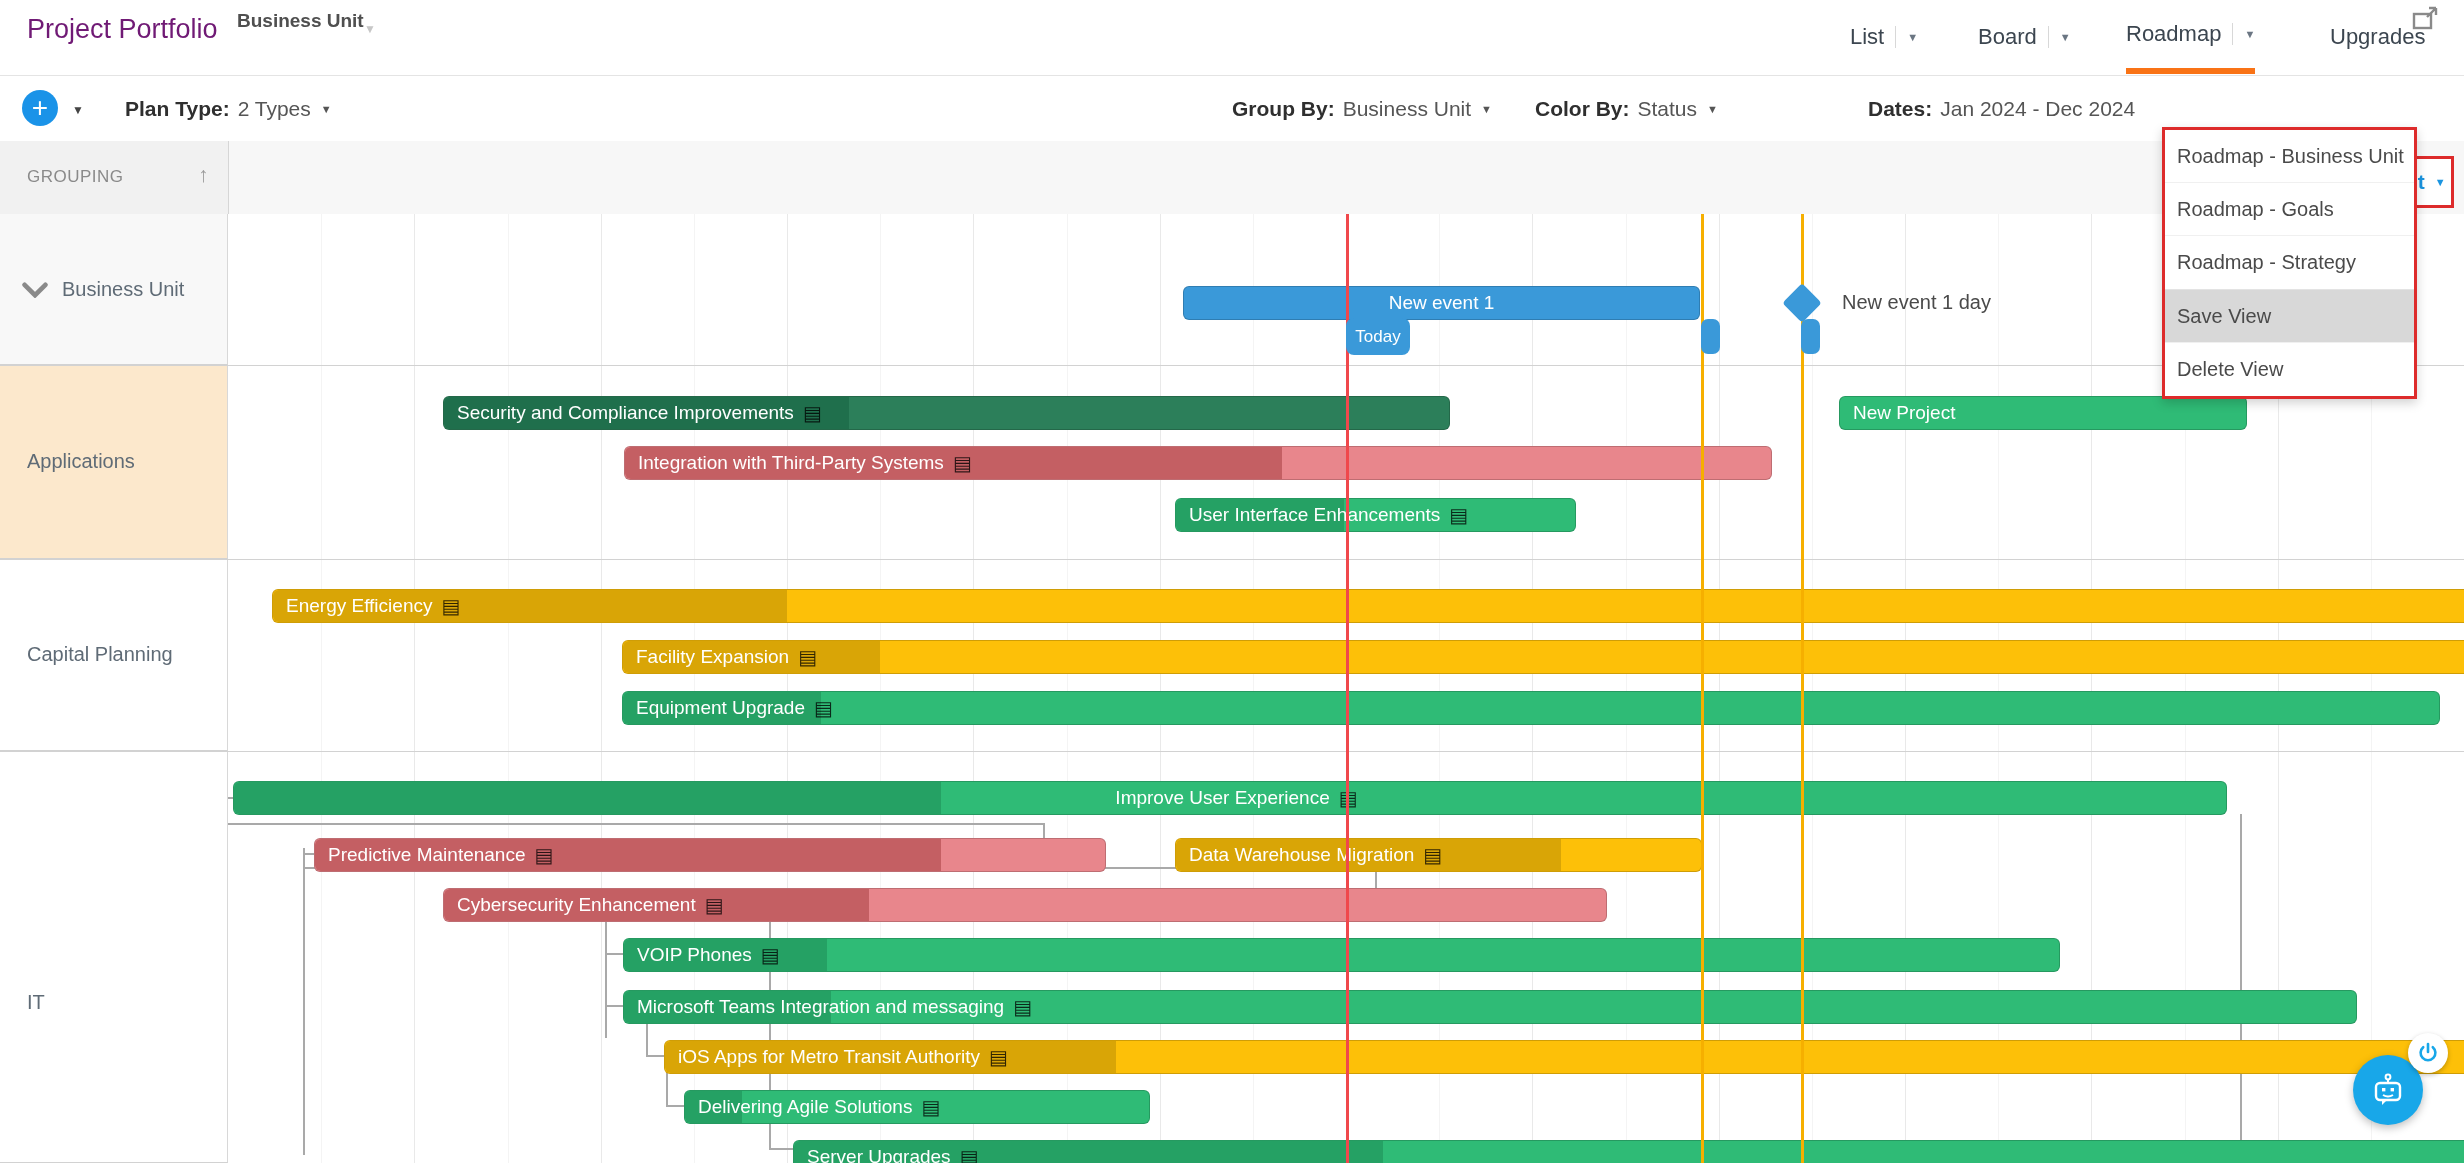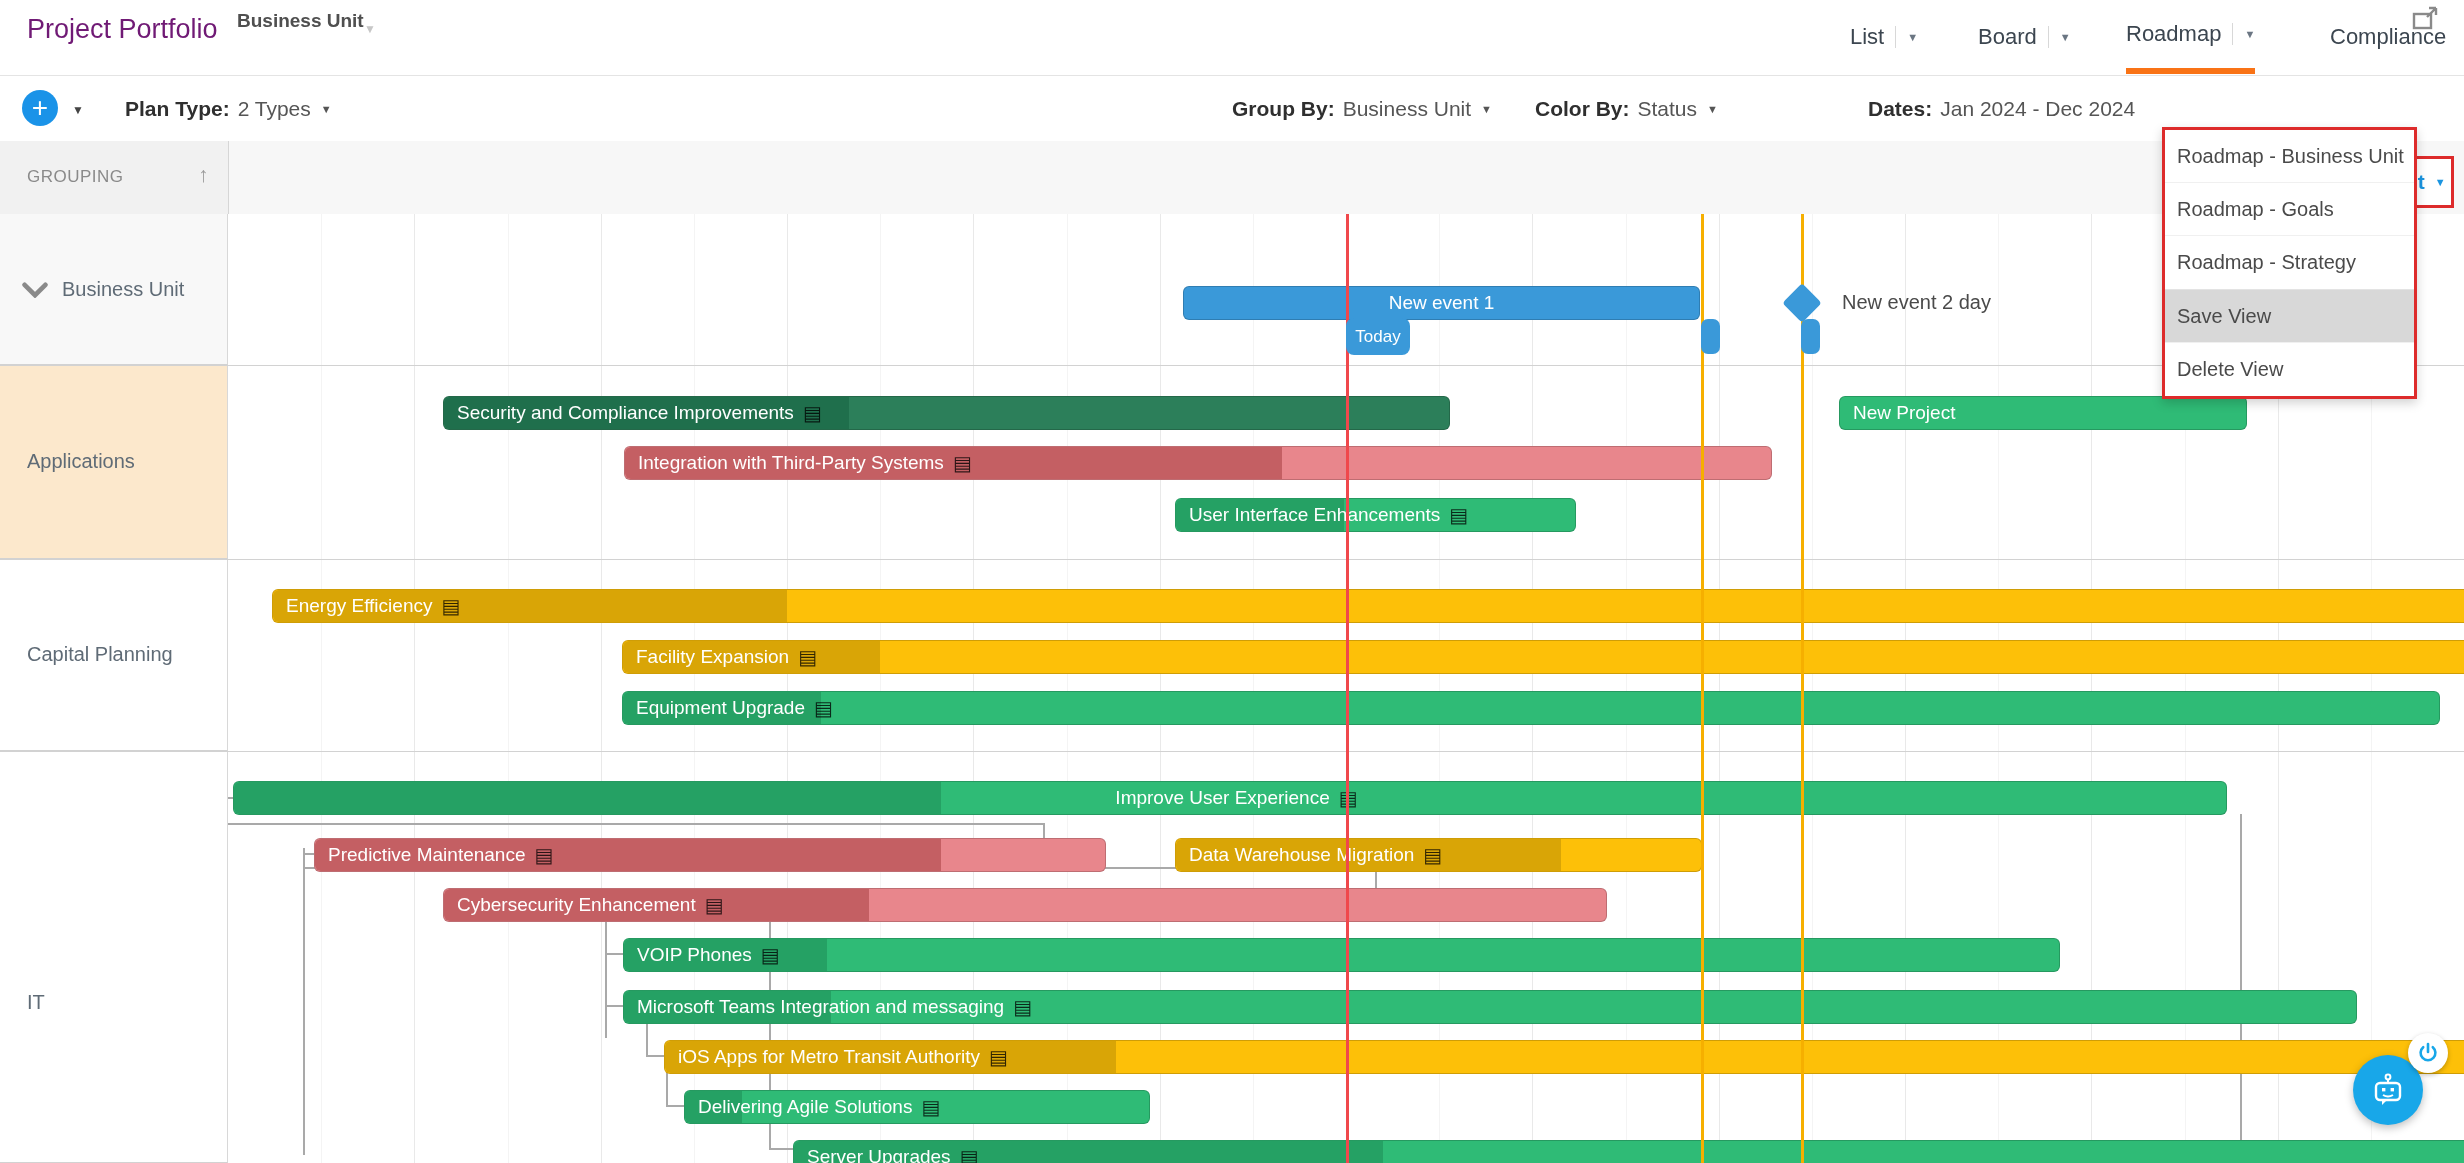--- a/index.html
+++ b/index.html
@@ -87,21 +87,21 @@
       <span>Board</span>
       <span class="tab-divider"></span>
       <span class="tab-caret">▼</span>
     </div>
     <div class="tab-group active" style="left:2126px;">
       <span>Roadmap</span>
       <span class="tab-divider"></span>
       <span class="tab-caret">▼</span>
     </div>
     <div class="tab-group" style="left:2330px;">
-      <span>Compliance</span>
+      <span>Upgrades</span>
     </div>
 
     <svg id="expand-icon" viewBox="0 0 28 26">
       <rect x="2" y="8" width="17" height="14" fill="none" stroke="#8a8a8a" stroke-width="2.4"></rect>
       <path d="M15 11 L24 2 M24 2 h-7 M24 2 v7" fill="none" stroke="#8a8a8a" stroke-width="2.4"></path>
     </svg>
   </div>
 
   <div id="toolbar">
     <div id="add-button">
@@ -247,21 +247,21 @@
       <div class="bar" style="left: 215px; top: 674px; width: 1164px; background: rgb(232, 134, 140);"><div class="progress" style="width: 425px; background: rgb(196, 95, 99);"></div><span class="lbl">Cybersecurity Enhancement<span class="bar-icon">▤</span></span></div>
       <div class="bar" style="left: 395px; top: 724px; width: 1437px; background: rgb(47, 187, 118);"><div class="progress" style="width: 203px; background: rgb(37, 161, 100);"></div><span class="lbl">VOIP Phones<span class="bar-icon">▤</span></span></div>
       <div class="bar" style="left: 395px; top: 776px; width: 1734px; background: rgb(47, 187, 118);"><div class="progress" style="width: 207px; background: rgb(37, 161, 100);"></div><span class="lbl">Microsoft Teams Integration and messaging<span class="bar-icon">▤</span></span></div>
       <div class="bar" style="left: 436px; top: 826px; width: 1810px; background: rgb(253, 192, 8);"><div class="progress" style="width: 451px; background: rgb(217, 165, 6);"></div><span class="lbl">iOS Apps for Metro Transit Authority<span class="bar-icon">▤</span></span></div>
       <div class="bar" style="left: 456px; top: 876px; width: 466px; background: rgb(47, 187, 118);"><div class="progress" style="width: 57px; background: rgb(37, 161, 100);"></div><span class="lbl">Delivering Agile Solutions<span class="bar-icon">▤</span></span></div>
       <div class="bar" style="left: 565px; top: 926px; width: 1681px; background: rgb(47, 187, 118);"><div class="progress" style="width: 589px; background: rgb(37, 161, 100);"></div><span class="lbl">Server Upgrades<span class="bar-icon">▤</span></span></div>
       <div class="marker-line" style="left: 1118px; top: -8px; width: 3px; height: 965px; background: rgb(240, 72, 76);"></div>
       <div class="marker-line" style="left: 1473px; top: -8px; width: 3px; height: 965px; background: rgb(246, 175, 0);"></div>
       <div class="marker-line" style="left: 1573px; top: -8px; width: 3px; height: 965px; background: rgb(246, 175, 0);"></div>
       <div id="milestone" style="left: 1560px; top: 75px;"></div>
-      <div id="milestone-label" style="left: 1614px; top: 77px;">New event 2 day</div>
+      <div id="milestone-label" style="left: 1614px; top: 77px;">New event 1 day</div>
     </div>
 
   <div id="lane-seps">
       <div class="lane-sep" style="top: 365px;"></div>
       <div class="lane-sep" style="top: 559px;"></div>
       <div class="lane-sep" style="top: 751px;"></div>
     </div>
 
   <div id="view-menu">
     <div class="menu-item">Roadmap - Business Unit</div>

